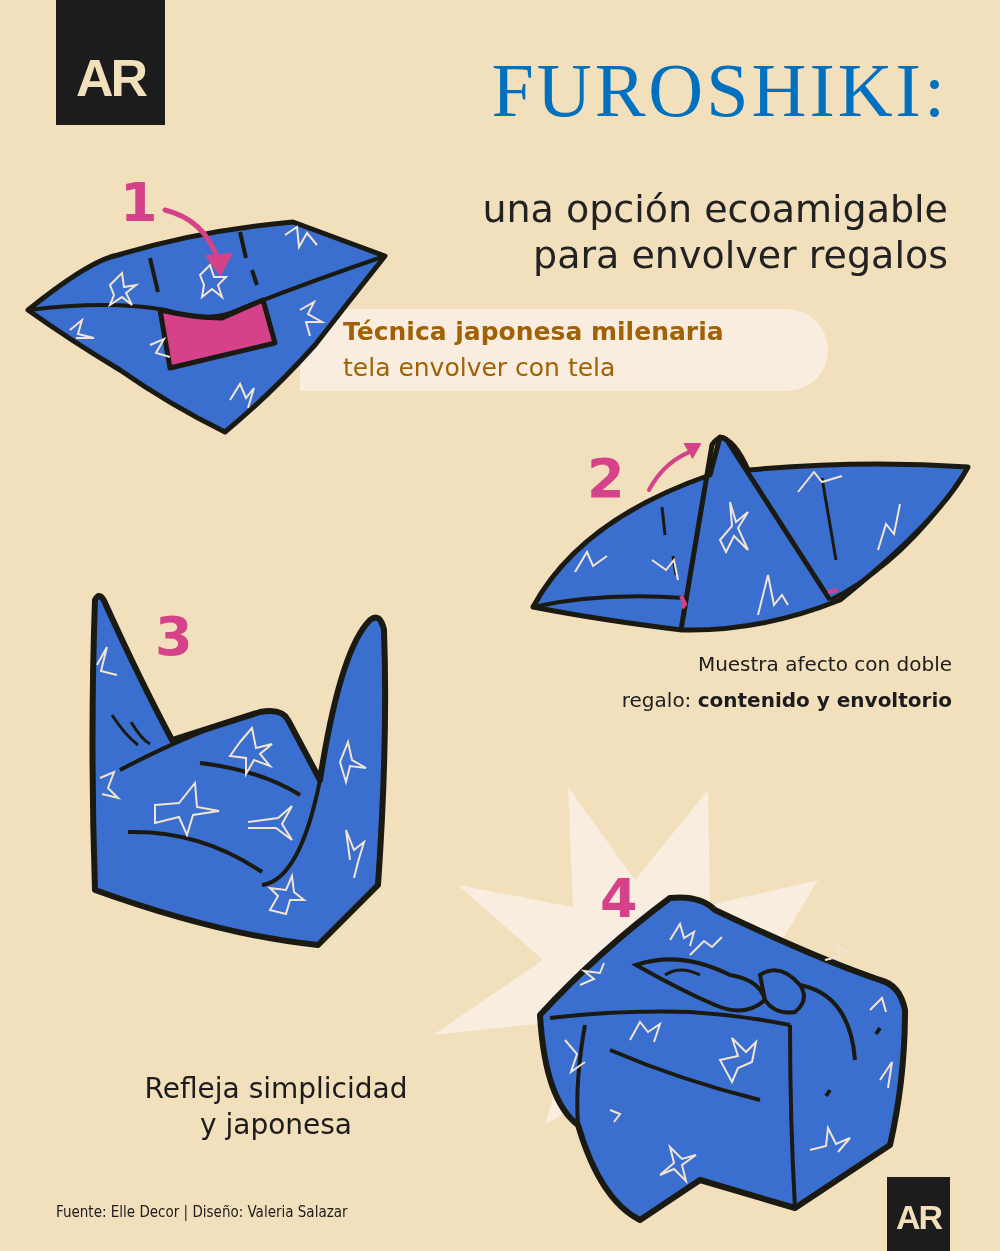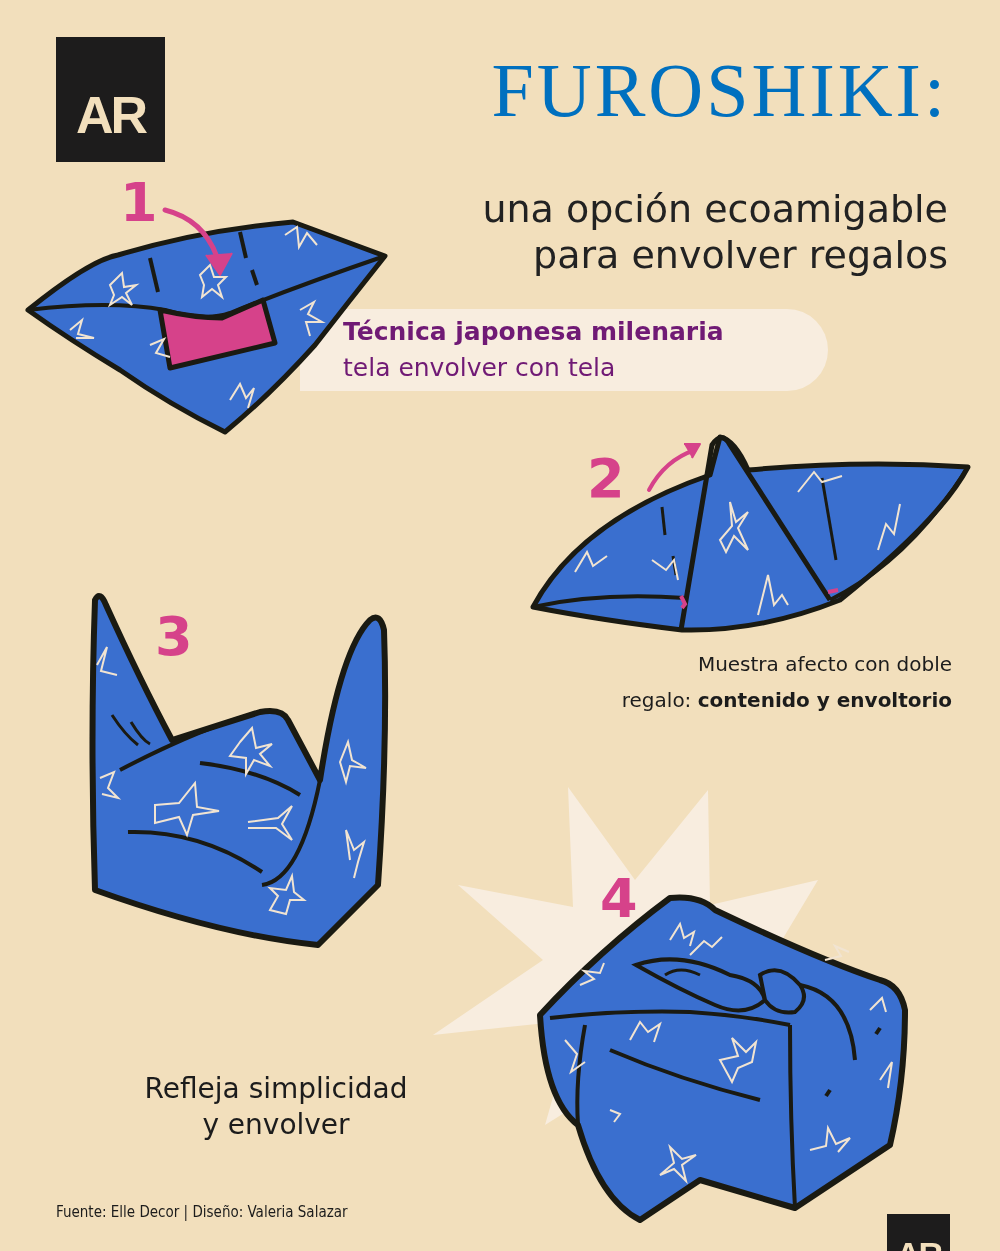--- a/index.html
+++ b/index.html
@@ -8,21 +8,20 @@
       background: #f2dfbc;
       font-family: "DejaVu Sans", sans-serif;
       color: #1e1e1e;
     }
     .abs { position: absolute; }
     .logo {
       background: #1d1c1c; color: #f2dfbc;
       display: flex; align-items: center; justify-content: center;
       font-family: "Liberation Sans", sans-serif; font-weight: bold;
       letter-spacing: -3px;
-      margin-top: 37px;
     }
     .logo-top { left: 56px; top: 0; width: 109px; height: 125px; font-size: 52px; padding-top: 30px; box-sizing: border-box; }
     .logo-bottom { left: 887px; top: 1177px; width: 63px; height: 74px; font-size: 34px; letter-spacing: -2px; padding-top: 6px; box-sizing: border-box; }
     .title {
       right: 52px; top: 52px; text-align: right;
       color: #0070bf; font-family: Liberation Serif, serif;
       font-size: 76px; letter-spacing: 3px; line-height: 1; font-weight: normal;
     }
     .subtitle {
       right: 52px; top: 142px; text-align: right;
@@ -32,21 +31,21 @@
     .subtitle div { white-space: nowrap; }
     .step-num {
       color: #d6428a; font-family: "DejaVu Sans", sans-serif; font-weight: bold;
       font-size: 54px; line-height: 1;
     }
     .pill {
       left: 300px; top: 309px; width: 528px; height: 82px;
       background: #f8eddf; border-radius: 0 41px 41px 0;
     }
     .pill-text {
-      left: 343px; top: 314px; font-size: 25px; line-height: 36px; color: #701a75;
+      left: 343px; top: 314px; font-size: 25px; line-height: 36px; color: #a16207;
     }
     .pill-text b { font-weight: bold; }
     .text2 {
       right: 48px; top: 646px; text-align: right; font-size: 20px; line-height: 36px; color: #1c1c1c;
     }
     .text3 {
       left: 104px; top: 1071px; font-size: 28px; line-height: 36px; font-weight: normal; text-align: center; width: 344px; color: #1c1c1c;
     }
     .footer {
       left: 56px; top: 1203px; font-size: 15px; color: #1c1c1c;
@@ -189,20 +188,20 @@
     <path d="M610,1110 l10,4 l-6,8"></path>
     <path d="M660,1175 l14,-12 l-4,-16 l12,12 l14,-4 l-14,10 l4,16 l-12,-12 z"></path>
     <path d="M810,1150 l16,-4 l2,-18 l8,16 l14,-6 l-12,14"></path>
     <path d="M880,1080 l12,-18 l-4,26"></path>
     <path d="M870,1010 l12,-12 l4,14"></path>
   </g>
 </svg>
 
 <div class="abs text3">
   <div>Refleja simplicidad</div>
-  <div>y envolver</div>
+  <div>y japonesa</div>
 </div>
 
 <div class="abs footer">Fuente: Elle Decor | Diseño: Valeria Salazar</div>
 
 <div class="abs logo logo-bottom">
   <span>AR</span>
 </div>
 
 </body></html>

